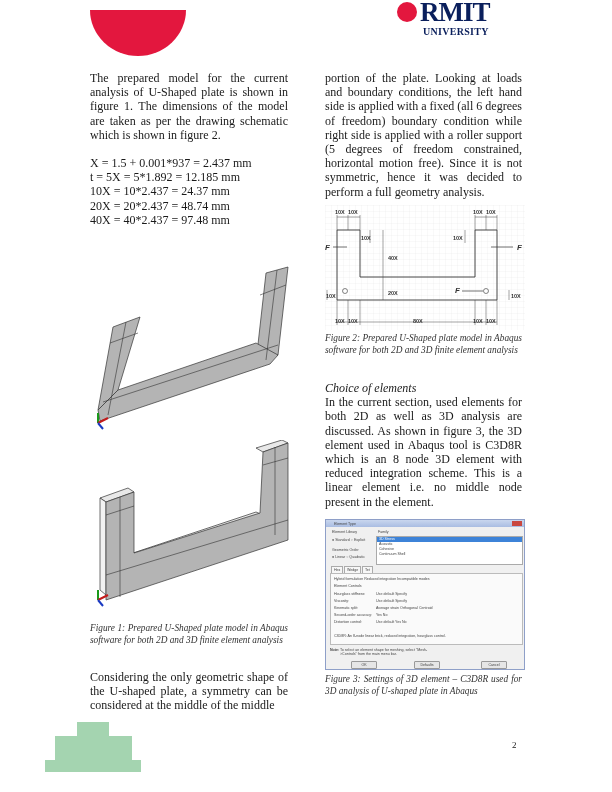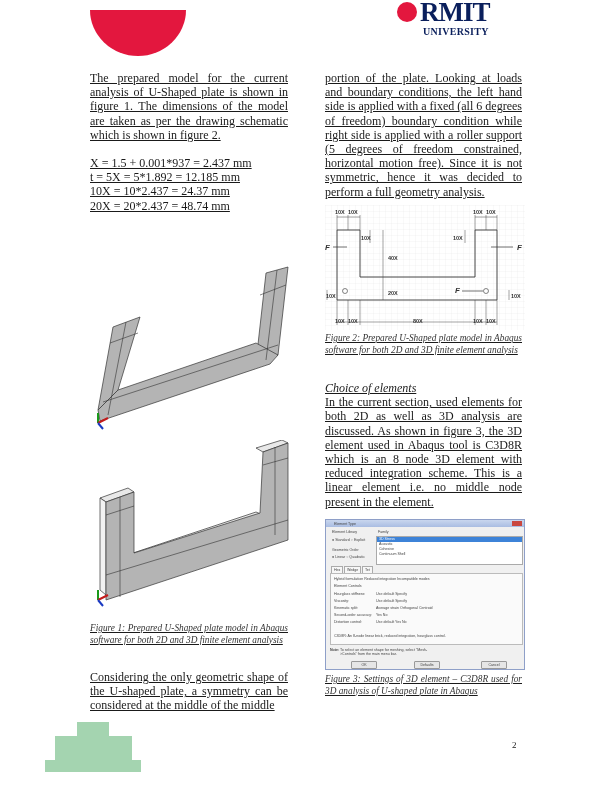--- a/index.html
+++ b/index.html
@@ -2,21 +2,21 @@
 <html><head>
 <meta charset="utf-8">
 <style>
   html, body { margin:0; padding:0; background:#ffffff; }
   body { width:612px; height:792px; position:relative; overflow:hidden; font-family:"Liberation Serif", serif; color:#1a1a1a; }
   .red-bowl { position:absolute; left:90px; top:10px; width:96px; height:46px; background:#e3173e; border-radius:0 0 48px 48px / 0 0 46px 46px; }
   .logo { position:absolute; left:395px; top:0px; width:105px; height:40px; }
   .logo .pix { position:absolute; left:2px; top:2px; width:20px; height:20px; background:#e3173e; border-radius:50%; }
   .logo .rmit { position:absolute; left:25px; top:-2px; font-family:"Liberation Serif", serif; font-weight:bold; font-size:27px; color:#0a1f5c; letter-spacing:-1px; line-height:28px; }
   .logo .uni { position:absolute; left:28px; top:26px; font-family:"Liberation Serif", serif; font-weight:bold; font-size:10px; color:#0a1f5c; letter-spacing:0.3px; }
-  .col { position:absolute; font-size:12px; line-height:14.2px;text-decoration:underline; }
+  .col { position:absolute; font-size:12px; line-height:14.2px; }
   .col p { margin:0; text-align:justify; }
   .left { left:90px; width:198px; top:71px; }
   .right { left:325px; width:197px; top:71px; }
   .gap { height:14px; }
   .eq { text-align:right; }
   .caption { font-style:italic; font-size:9.3px; line-height:11.5px; text-align:justify; color:#333; }
   .heading { font-style:italic; font-size:12px; }
   .fig { position:absolute; }
   .green { position:absolute; background:#a4d4b0; }
   .pageno { position:absolute; left:512px; top:740px; font-size:9px; }
@@ -43,20 +43,21 @@
   <div class="uni">UNIVERSITY</div>
 </div>
 
 <div class="col left">
   <p>The prepared model for the current analysis of U-Shaped plate is shown in figure 1. The dimensions of the model are taken as per the drawing schematic which is shown in figure 2.</p>
   <div class="gap"></div>
   <p class="eq">X = 1.5 + 0.001*937 = 2.437 mm</p>
   <p class="eq">t = 5X = 5*1.892 = 12.185 mm</p>
   <p class="eq">10X = 10*2.437 = 24.37 mm</p>
   <p class="eq">20X = 20*2.437 = 48.74 mm</p>
+  <p class="eq">40X = 40*2.437 = 97.48 mm</p>
 </div>
 
 <svg class="fig" style="left:88px;top:265px" width="205" height="175" viewBox="0 0 205 175">
   <g fill="#b4b4b4" stroke="#333" stroke-width="0.7">
     <polygon points="25,62 52,52 30,125 10,145"></polygon>
     <polygon points="178,8 200,2 190,90 168,97"></polygon>
     <polygon points="10,145 30,125 168,78 190,90 182,99 12,156"></polygon>
   </g>
   <g stroke="#333" stroke-width="0.6" fill="none">
     <line x1="38" y1="57" x2="20" y2="150"></line>

